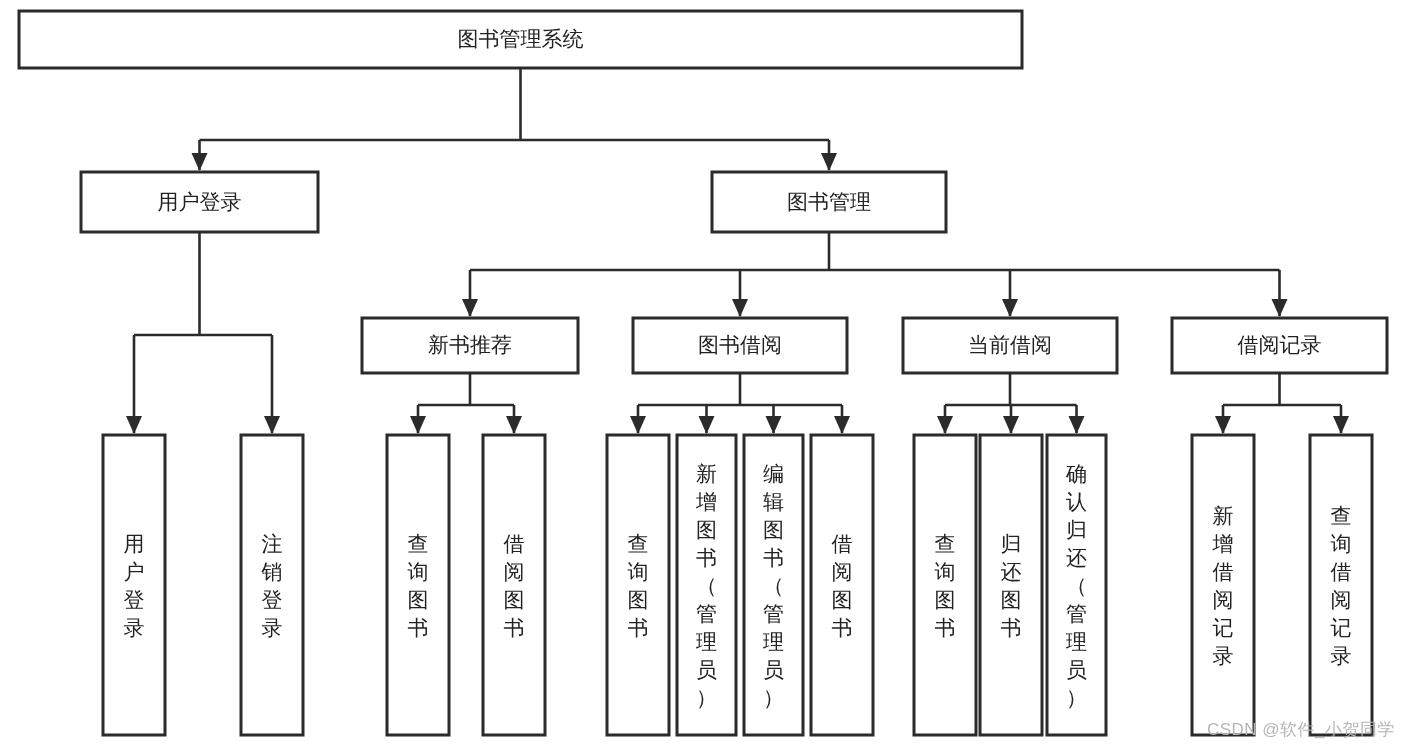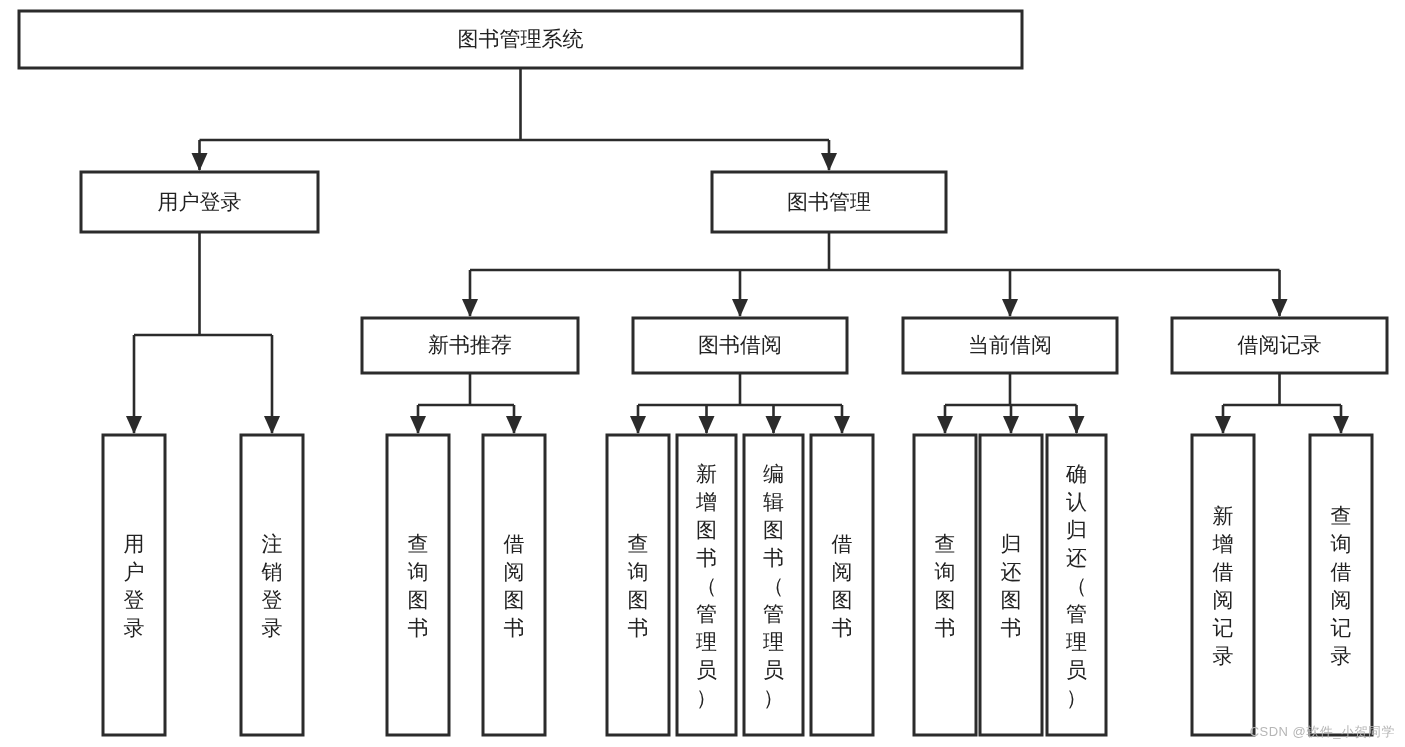--- a/index.html
+++ b/index.html
@@ -15,21 +15,21 @@
   }
   .leaf-label{
     font-family:"Liberation Sans","DejaVu Sans",sans-serif;
     fill:#222222;font-size:21px;text-anchor:middle;
   }
   .conn{stroke:#2b2b2b;stroke-width:2.6;fill:none;}
   .arrow-head{fill:#2b2b2b;}
   .watermark{
     position:absolute;right:10px;bottom:6px;
     font-family:"Liberation Sans","DejaVu Sans",sans-serif;
-    font-size:13px;color:#b6b6b6;white-space:nowrap;letter-spacing:.5px;
+    font-size:17px;color:#b6b6b6;white-space:nowrap;letter-spacing:.5px;
   }
 </style>
 </head>
 <body>
 
 <svg id="diagram" viewBox="0 0 1405 747">
   <g id="connectors">
       <line class="conn" x1="520.5" y1="68" x2="520.5" y2="140"></line>
       <line class="conn" x1="199.5" y1="140" x2="829" y2="140"></line>
       <line class="conn" x1="199.5" y1="140" x2="199.5" y2="170"></line>

